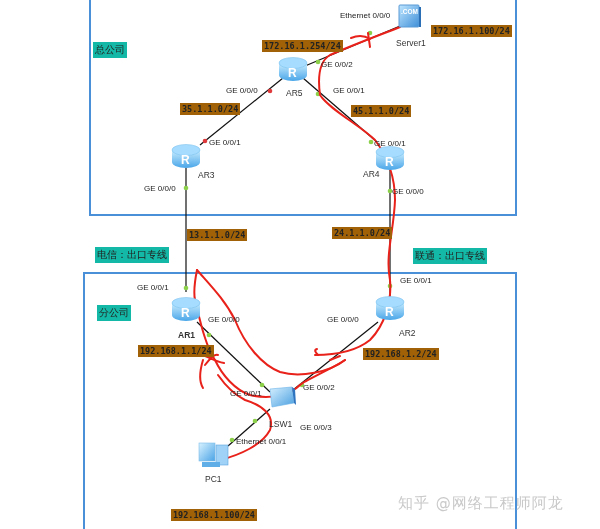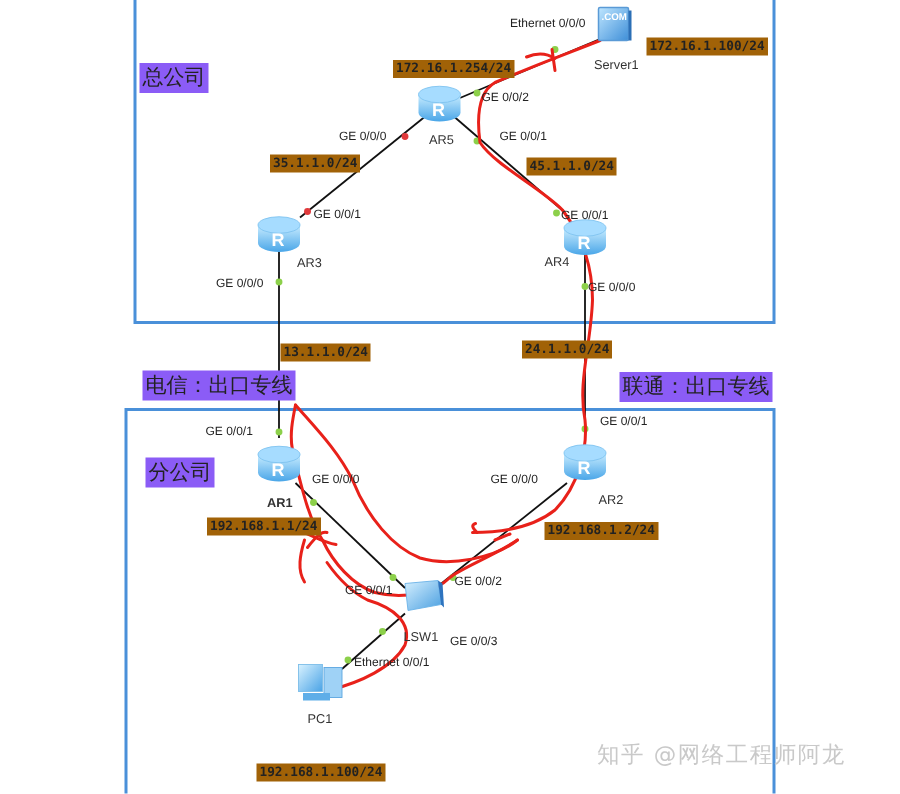--- a/index.html
+++ b/index.html
@@ -1,20 +1,20 @@
 <!DOCTYPE html>
 <html><head>
 <meta charset="utf-8">
 <style>
   html, body { margin:0; padding:0; background:#ffffff; }
   body { width:600px; height:529px; position:relative; overflow:hidden; font-family:"Liberation Sans", "DejaVu Sans", sans-serif; }
   .area { position:absolute; border:2px solid #4a90d9; box-sizing:border-box; }
   .lbl { position:absolute; font-size:8px; color:#222; white-space:nowrap; font-family:"Liberation Sans", sans-serif; }
   .net { position:absolute; background:#a16207; color:#222; font-family:"DejaVu Sans Mono", "Liberation Mono", monospace; font-size:8.5px; padding:1px 2px; white-space:nowrap; font-weight:bold; }
-  .cn { position:absolute; background:#8b5cf6; color:#222; font-size:14px; padding:1px 2px; white-space:nowrap; font-family:"DejaVu Sans", sans-serif; }
+  .cn { position:absolute; background:#14b8a6; color:#222; font-size:10px; padding:1px 2px; white-space:nowrap; font-family:"DejaVu Sans", sans-serif; }
   .dev-name { position:absolute; font-size:8.5px; color:#333; white-space:nowrap; }
   svg.layer { position:absolute; left:0; top:0; }
   .watermark { position:absolute; left:398px; top:494px; font-size:15px; color:#c9c9c9; white-space:nowrap; font-family:"DejaVu Sans", sans-serif; letter-spacing:1px; }
 </style>
 </head>
 <body>
 
 <div class="area" style="left:89px; top:-4px; width:428px; height:220px;"></div>
 <div class="area" style="left:83px; top:272px; width:434px; height:262px;"></div>
 
@@ -119,21 +119,21 @@
 <div style="position:absolute; left:375px; top:145px; width:30px; height:26px;">
   <svg width="30" height="26">
     <path d="M1,7 L1,19 A14,6 0 0 0 29,19 L29,7 Z" fill="url(#rg)"></path>
     <ellipse cx="15" cy="7" rx="14" ry="5.5" fill="#a6dcff" stroke="#7fc3ef" stroke-width="0.6"></ellipse>
   </svg>
   <span style="position:absolute; left:10px; top:10px; color:#fff; font-size:12px; font-weight:bold;">R</span>
 </div>
 <div class="dev-name" style="left:363px; top:169px;">AR4</div>
 <div class="lbl" style="left:374px; top:139px;">GE 0/0/1</div>
 <div class="lbl" style="left:392px; top:187px;">GE 0/0/0</div>
-<div class="net" style="left:348px; top:227px;text-align:right;">24.1.1.0/24</div>
+<div class="net" style="left:332px; top:227px;text-align:right;">24.1.1.0/24</div>
 
 <div style="position:absolute; left:171px; top:296px; width:30px; height:26px;">
   <svg width="30" height="26">
     <path d="M1,7 L1,19 A14,6 0 0 0 29,19 L29,7 Z" fill="url(#rg)"></path>
     <ellipse cx="15" cy="7" rx="14" ry="5.5" fill="#a6dcff" stroke="#7fc3ef" stroke-width="0.6"></ellipse>
   </svg>
   <span style="position:absolute; left:10px; top:10px; color:#fff; font-size:12px; font-weight:bold;">R</span>
 </div>
 <div class="dev-name" style="left:178px; top:330px;font-weight:bold;">AR1</div>
 <div class="lbl" style="left:137px; top:283px;">GE 0/0/1</div>

